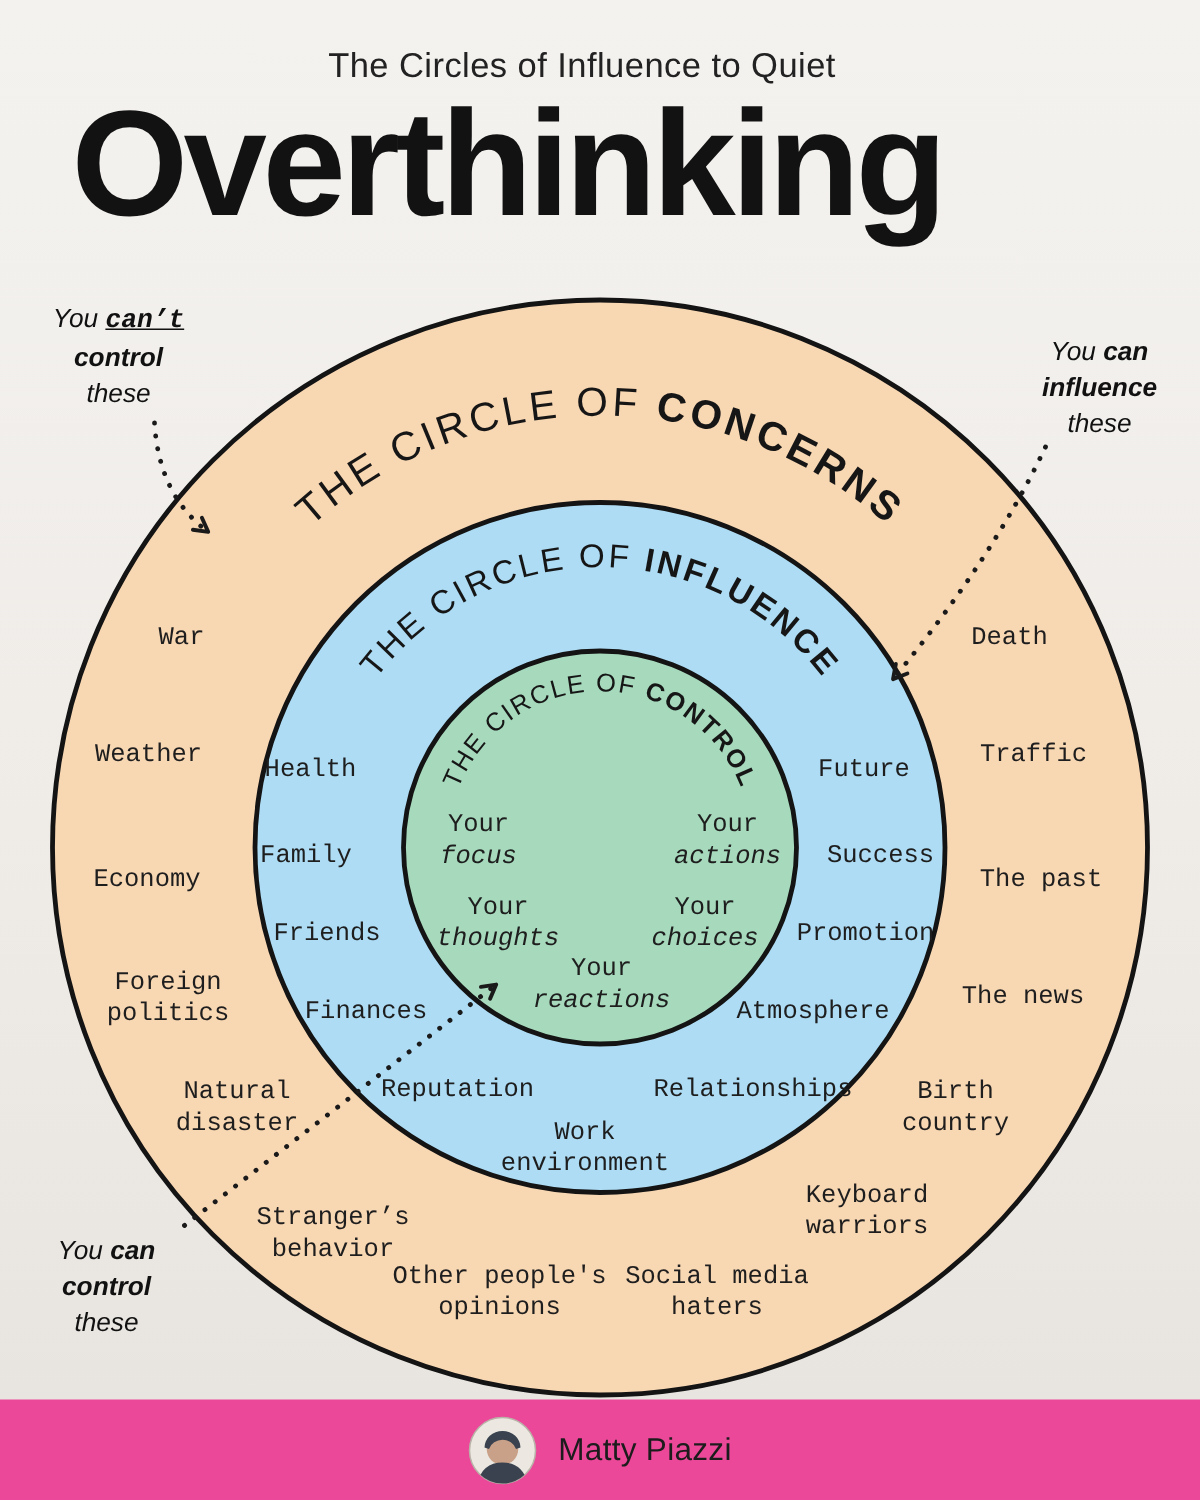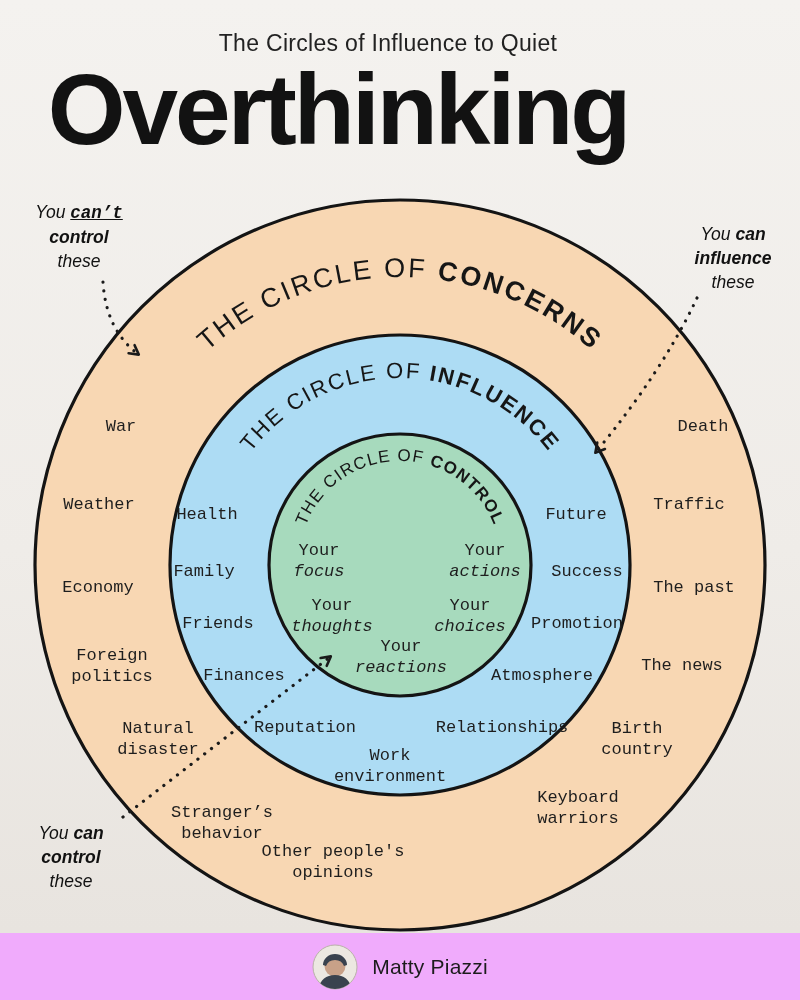--- a/index.html
+++ b/index.html
@@ -35,21 +35,21 @@
   }
   .item .it{font-style:italic;}
   .annotation{
     position:absolute;transform:translateX(-50%);
     text-align:center;font-style:italic;font-size:17.5px;line-height:24px;color:#111;
   }
   .annotation .b{font-weight:bold;}
   .annotation .u{text-decoration:underline;font-family:Liberation Mono, monospace;}
   .footer{
     position:absolute;left:0;bottom:0;width:800px;height:67px;
-    background:#f0abfc;display:flex;align-items:center;justify-content:center;gap:14px;
+    background:#ec4899;display:flex;align-items:center;justify-content:center;gap:14px;
   }
   .footer .name{font-size:21px;font-weight:500;color:#1c1c1c;letter-spacing:.2px;}
 </style>
 </head>
 <body>
 
 <div class="subtitle">The Circles of Influence to Quiet</div>
 <div class="main-title">Overthinking</div>
 
 <svg class="diagram" width="800" height="1000" viewBox="0 0 800 1000">
@@ -78,21 +78,21 @@
 
   <path class="dotted" d="M103,282 Q106,330 138,354" marker-end="url(#arrowhead)"></path>
   <path class="dotted" d="M697,298 Q662,372 596,452" marker-end="url(#arrowhead)"></path>
   <path class="dotted" d="M123,817 L330,657" marker-end="url(#arrowhead)"></path>
 </svg>
 
 <div id="items-layer">
     <div class="item" style="left: 121px; top: 427px;">
       <div>War</div>
     </div>
-    <div class="item" style="left: 703px; top: 427px;">
+    <div class="item" style="left: 673px; top: 427px;">
       <div>Death</div>
     </div>
     <div class="item" style="left: 99px; top: 505px;">
       <div>Weather</div>
     </div>
     <div class="item" style="left: 689px; top: 505px;">
       <div>Traffic</div>
     </div>
     <div class="item" style="left: 98px; top: 588px;">
       <div>Economy</div>
@@ -119,20 +119,24 @@
       <div>Stranger’s</div>
       <div>behavior</div>
     </div>
     <div class="item" style="left: 578px; top: 809px;">
       <div>Keyboard</div>
       <div>warriors</div>
     </div>
     <div class="item" style="left: 333px; top: 863px;">
       <div>Other people's</div>
       <div>opinions</div>
+    </div>
+    <div class="item" style="left: 478px; top: 863px;">
+      <div>Social media</div>
+      <div>haters</div>
     </div>
     <div class="item" style="left: 207px; top: 515px;">
       <div>Health</div>
     </div>
     <div class="item" style="left: 576px; top: 515px;">
       <div>Future</div>
     </div>
     <div class="item" style="left: 204px; top: 572px;">
       <div>Family</div>
     </div>

